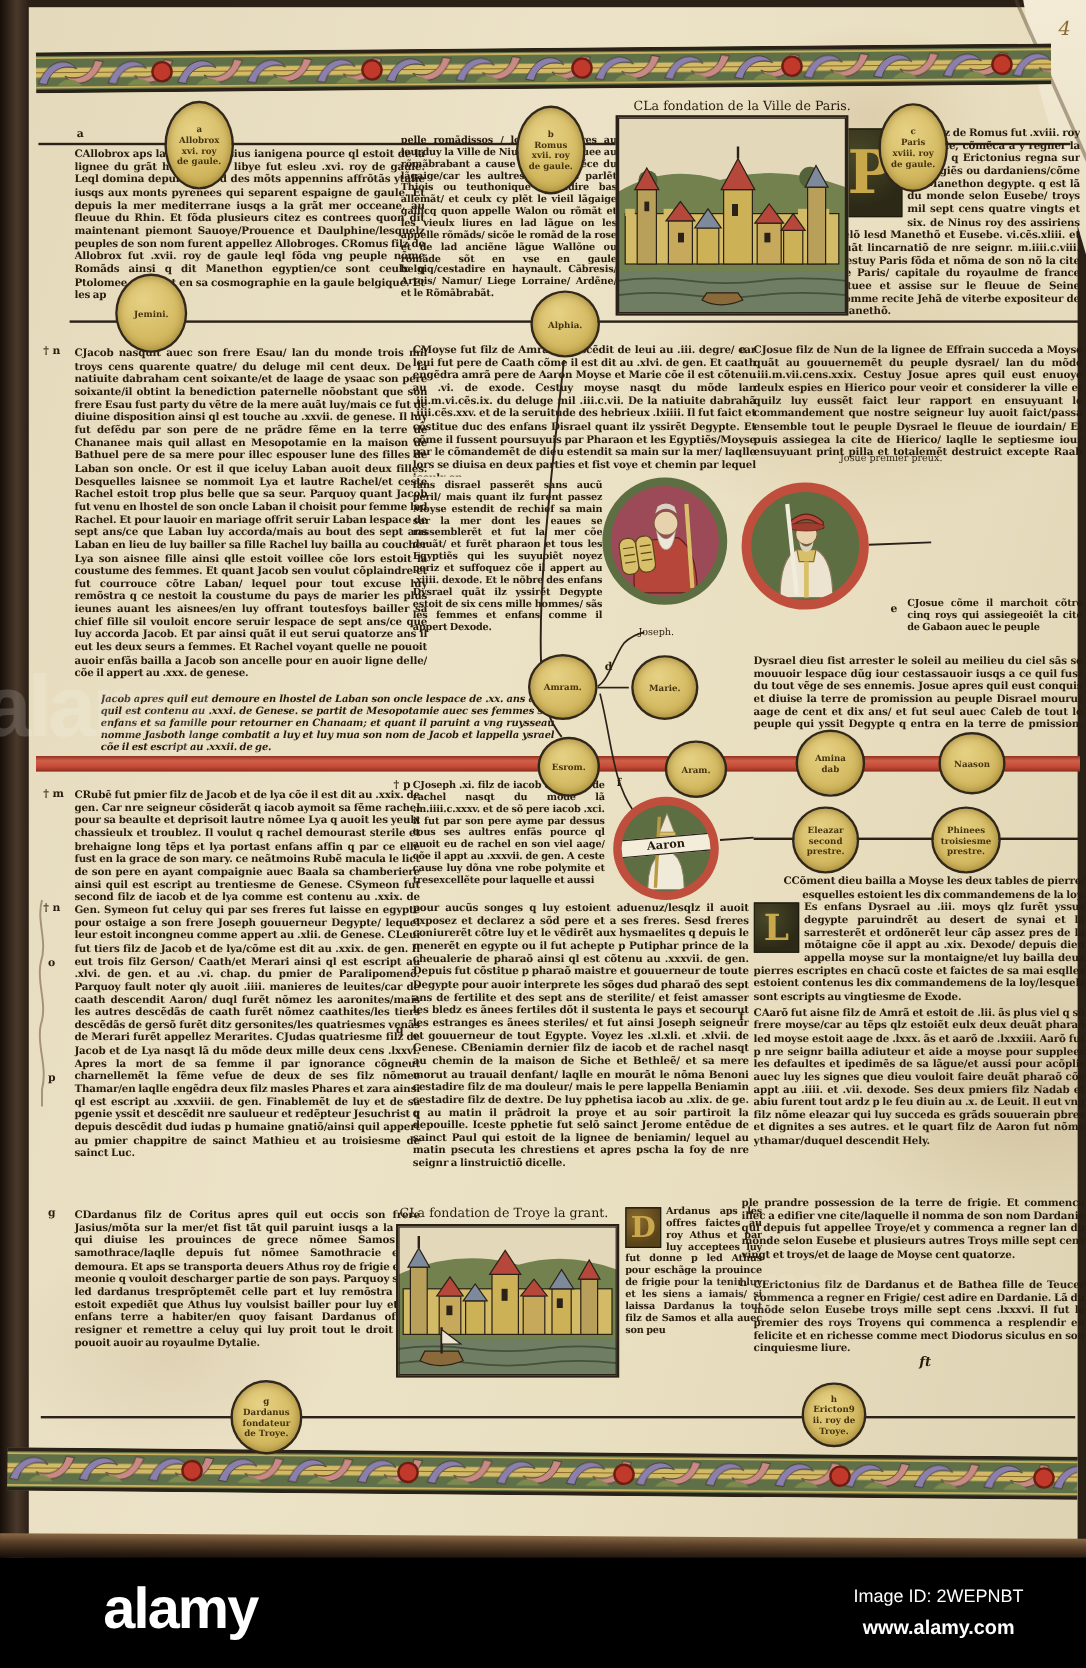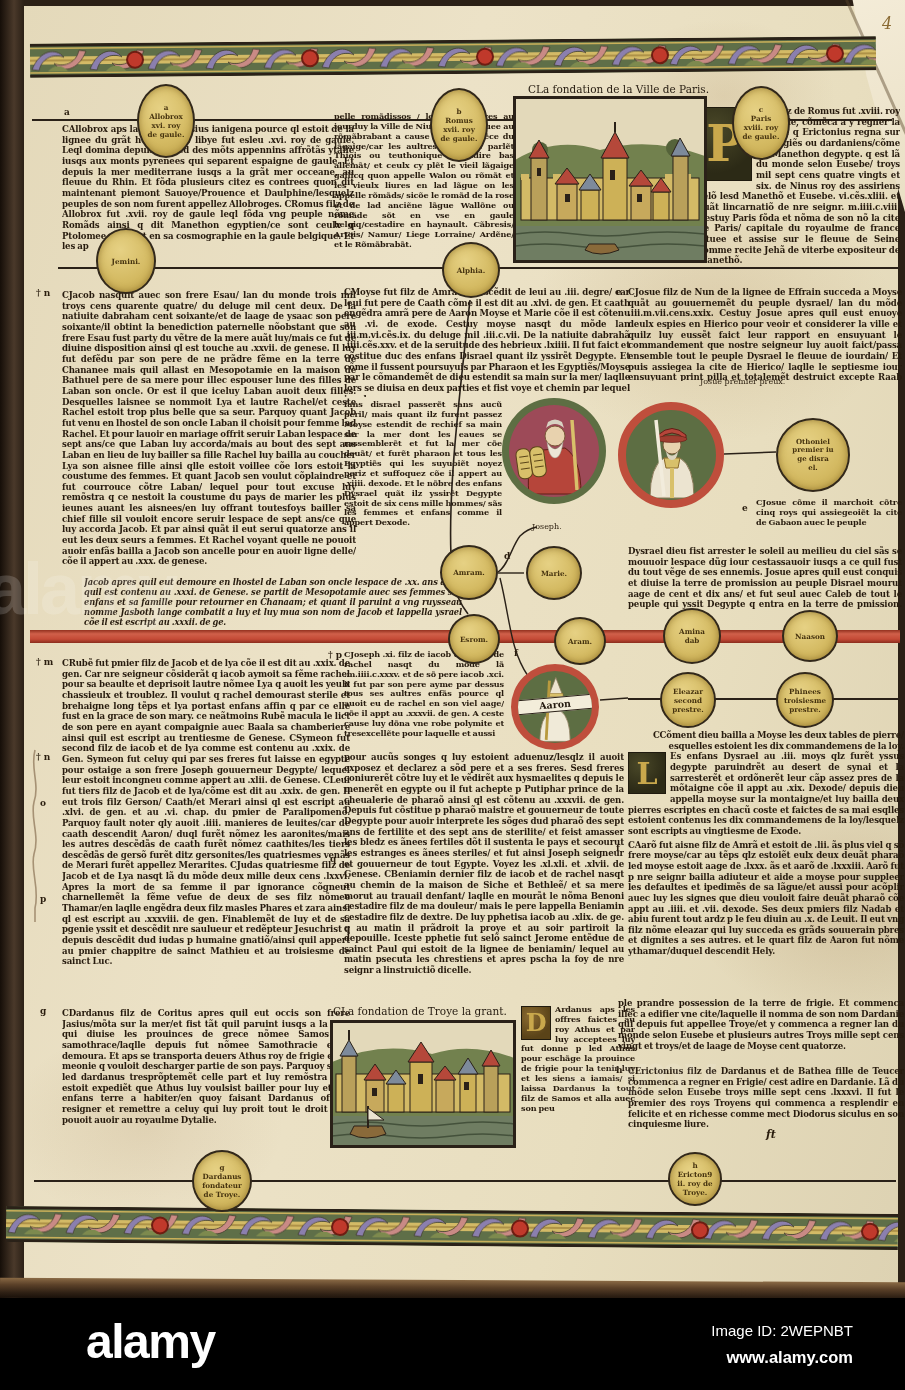--- a/index.html
+++ b/index.html
@@ -35,21 +35,21 @@
     border:1.5px solid #1f1a0e;margin:1px 4px 1px 0;font-weight:700;
     background-image:radial-gradient(circle at 30% 30%,#4a4828,#2c2a16 70%)}
   .woodcut{position:absolute;border:2px solid #2a2118;z-index:4;background:#ded3b2}
   .woodcut svg{display:block}
   .ghost{position:absolute;color:#fff;font-family:"Liberation Sans",sans-serif;font-weight:700;z-index:9;pointer-events:none}
   .streak{position:absolute;left:0;top:1280px;width:905px;height:20px;transform:rotate(.3deg);
     background:linear-gradient(#8a6a45,#5a4028 35%,#2e2014 75%,#1a110a);z-index:11}
   .abar{position:absolute;left:0;top:1298px;width:905px;height:92px;background:#000;z-index:12}
   .alogo{position:absolute;left:86px;top:1314px;color:#fff;font-family:"Liberation Sans",sans-serif;
     font-weight:700;font-size:48px;letter-spacing:-1.5px;z-index:13}
-  .ainfo{position:absolute;right:52px;top:1322px;text-align:right;color:#fff;font-family:"Liberation Sans",sans-serif;z-index:13}
+  .ainfo{position:absolute;right:52px;top:1322px;text-align:center;color:#fff;font-family:"Liberation Sans",sans-serif;z-index:13}
   .ainfo .l1{font-size:15px;margin-bottom:9px}
   .ainfo .l2{font-size:16.5px;font-weight:700}
   .pmark{position:absolute;font-style:italic;font-weight:700;font-size:11px;color:#2a1d0e}
   .conn{position:absolute;inset:0;z-index:3;pointer-events:none}
 </style>
 </head>
 <body>
 
 <div class="shot">
   <div class="page"></div>
@@ -213,24 +213,20 @@
       <circle cx="46" cy="35" r="9" fill="#e8d2ae" stroke="#7a5a3a"></circle>
       <path d="M40,41 q6,9 12,0 q-1,9 -6,9 q-5,0 -6,-9" fill="#d9d2be"></path>
       <path d="M32,30 Q46,16 60,30 L60,25 Q46,12 32,25 Z" fill="#b6453a" stroke="#5e1f16"></path>
       <ellipse cx="46" cy="29" rx="15" ry="3.5" fill="#a03d30" stroke="#5e1f16" stroke-width=".6"></ellipse>
       <line x1="30" y1="10" x2="38" y2="86" stroke="#f2ecdc" stroke-width="3.5"></line>
     </svg>
   </div>
   <div class="marker" style="left:504px;top:551px">d</div>
   <div class="mlabel" style="left:532px;top:522px">Joseph.</div>
 
-  <div class="med" style="left:776px;top:418px;width:74px;height:74px;font-size:7px">Othoniel
-premier iu
-ge disra
-el.</div>
   <div class="marker" style="left:742px;top:503px">e</div>
   <div class="tcol sm" style="left:756px;top:498px;width:146px;height:44px">CJosue cõme il marchoit cõtre cinq roys qui assiegeoiẽt la cite de Gabaon auec le peuple</div>
   <div class="tcol" style="left:628px;top:546px;width:274px;height:64px">Dysrael dieu fist arrester le soleil au meilieu du ciel sãs se mouuoir lespace dũg iour cestassauoir iusqs a ce quil fust du tout vẽge de ses ennemis. Josue apres quil eust conquis et diuise la terre de promission au peuple Disrael mourut aage de cent et dix ans/ et fut seul auec Caleb de tout le peuple qui yssit Degypte q entra en la terre de pmission. Voyez le liure de Josue.</div>
 
   <div class="med" style="left:440px;top:545px;width:58px;height:55px">Amram.</div>
   <div class="med" style="left:526px;top:546px;width:56px;height:54px">Marie.</div>
 
   <div class="tcol ital" style="left:84px;top:577px;width:378px;height:60px">Jacob apres quil eut demoure en lhostel de Laban son oncle lespace de .xx. ans ainsi quil est contenu au .xxxi. de Genese. se partit de Mesopotamie auec ses femmes ses enfans et sa famille pour retourner en Chanaam; et quant il paruint a vng ruysseau nomme Jasboth lange combatit a luy et luy mua son nom de Jacob et lappella ysrael cõe il est escript au .xxxii. de ge.</div>
 
   <div class="med" style="left:448px;top:614px;width:52px;height:50px">Esrom.</div>

